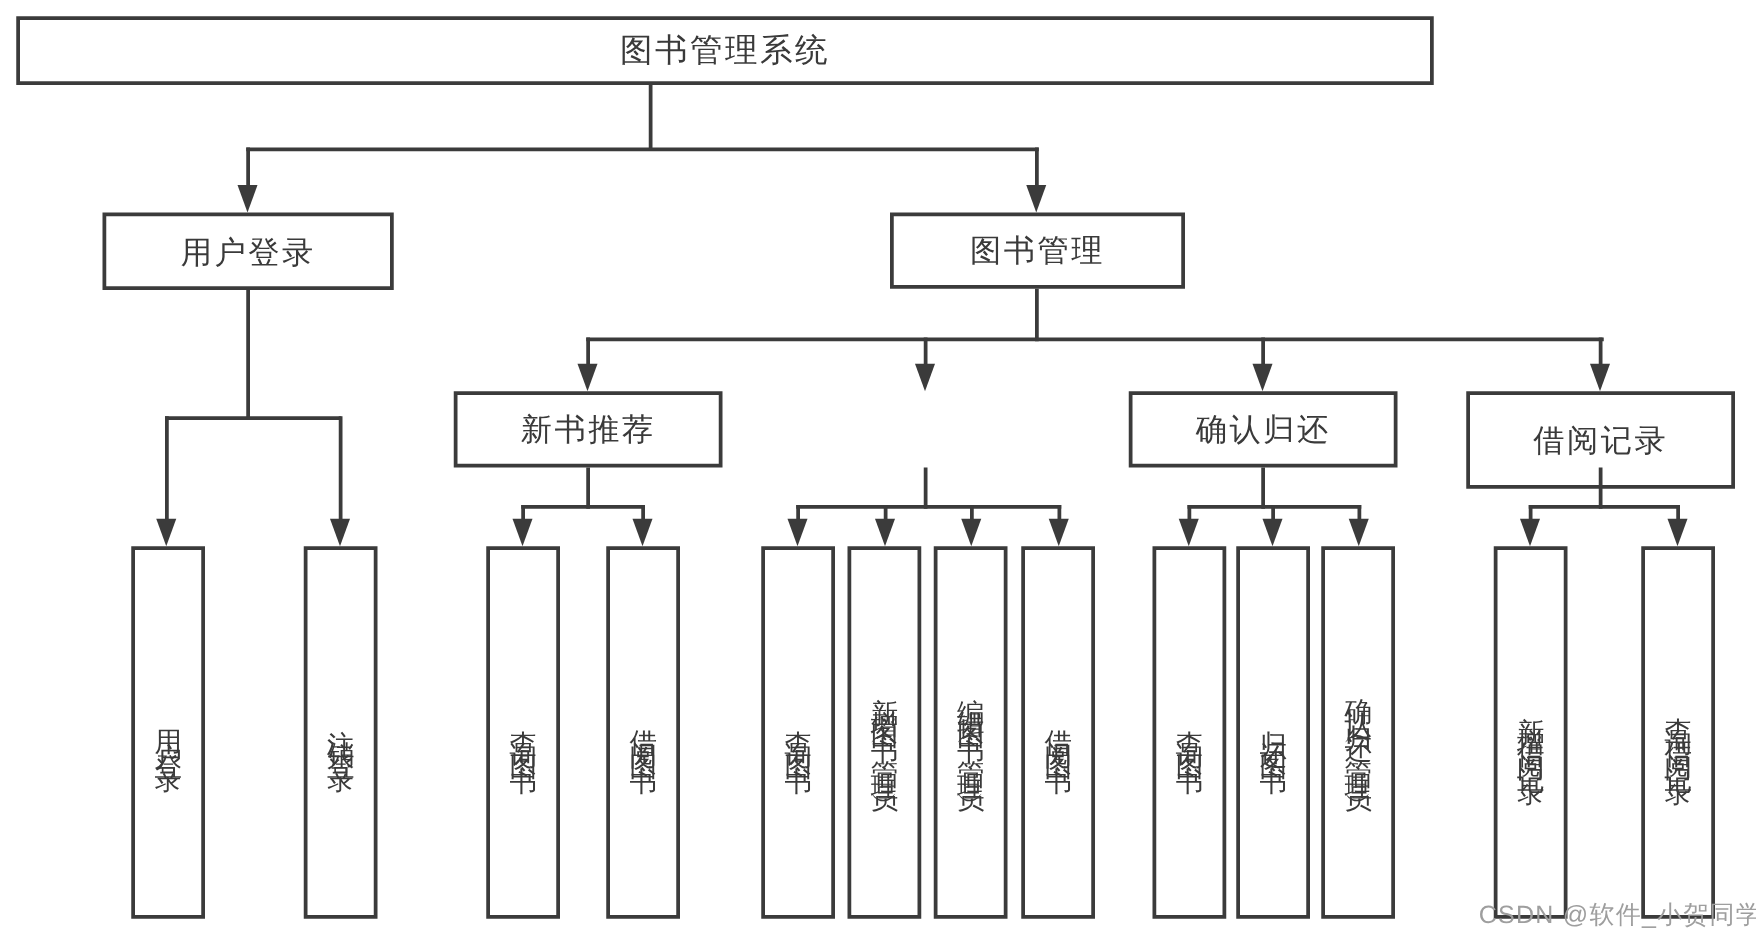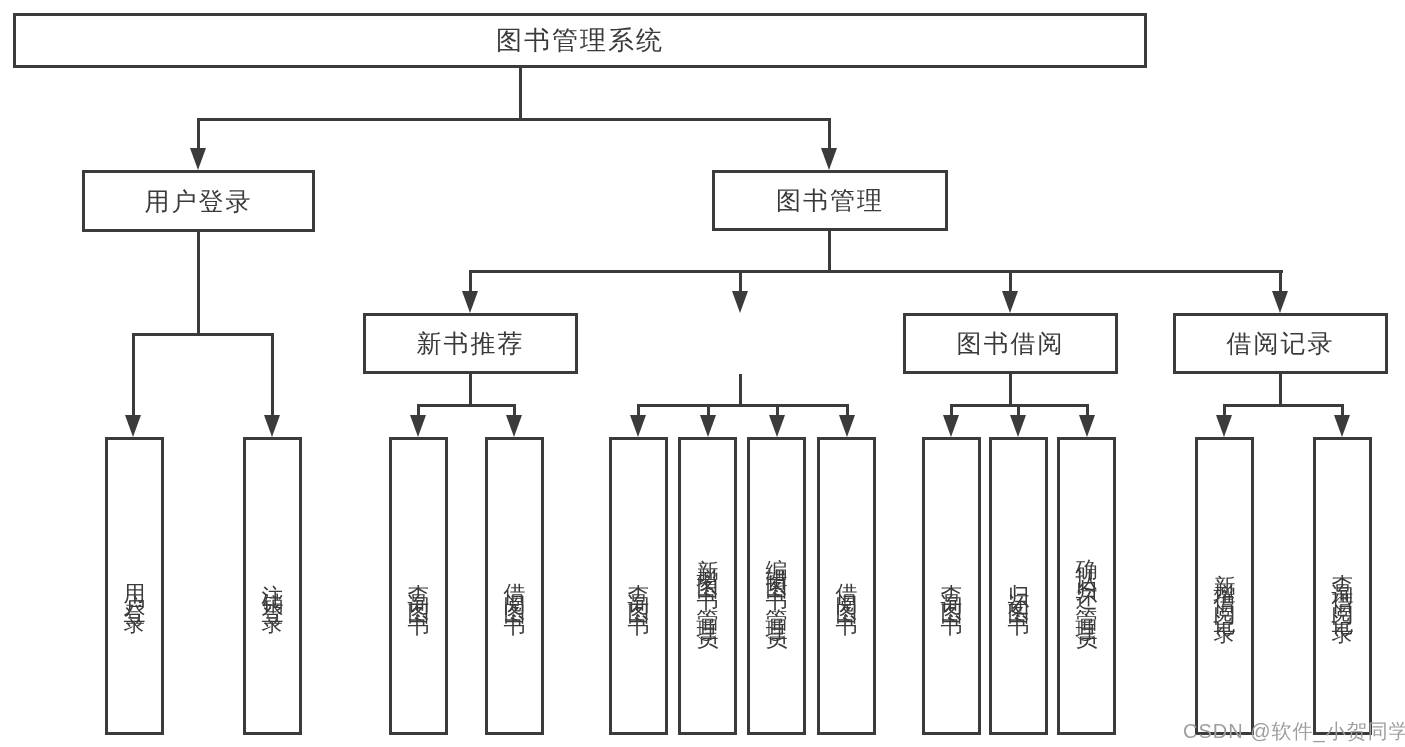--- a/index.html
+++ b/index.html
@@ -73,23 +73,23 @@
 
   <div class="hbox root" style="left:13px; top:13px; width:1134px; height:55px;">图书管理系统</div>
 
   <div class="hbox" style="left:82px; top:170px; width:233px; height:62px;">用户登录</div>
 
   <div class="hbox" style="left:363px; top:313px; width:215px; height:61px;">新书推荐</div>
 
   <div class="hbox" style="left:712px; top:170px; width:236px; height:61px;">图书管理</div>
 
 
-  <div class="hbox" style="left:903px; top:313px; width:215px; height:61px;">图书借阅</div>
+  <div class="hbox" style="left:903px; top:313px; width:215px; height:61px;">确认归还</div>
 
-  <div class="hbox" style="left:1173px; top:313px; width:215px; height:61px;">借阅记录</div>
+  <div class="hbox" style="left:1173px; top:313px; width:215px; height:78px;">借阅记录</div>
 
   <div class="leaf" style="left:105px;">用户登录</div>
   <div class="leaf" style="left:243px;">注销登录</div>
 
   <div class="leaf" style="left:389px;">查询图书</div>
   <div class="leaf" style="left:485px;">借阅图书</div>
 
   <div class="leaf" style="left:609px;">查询图书</div>
   <div class="leaf" style="left:678px;">新增图书（管理员）</div>
   <div class="leaf" style="left:747px;">编辑图书（管理员）</div>

